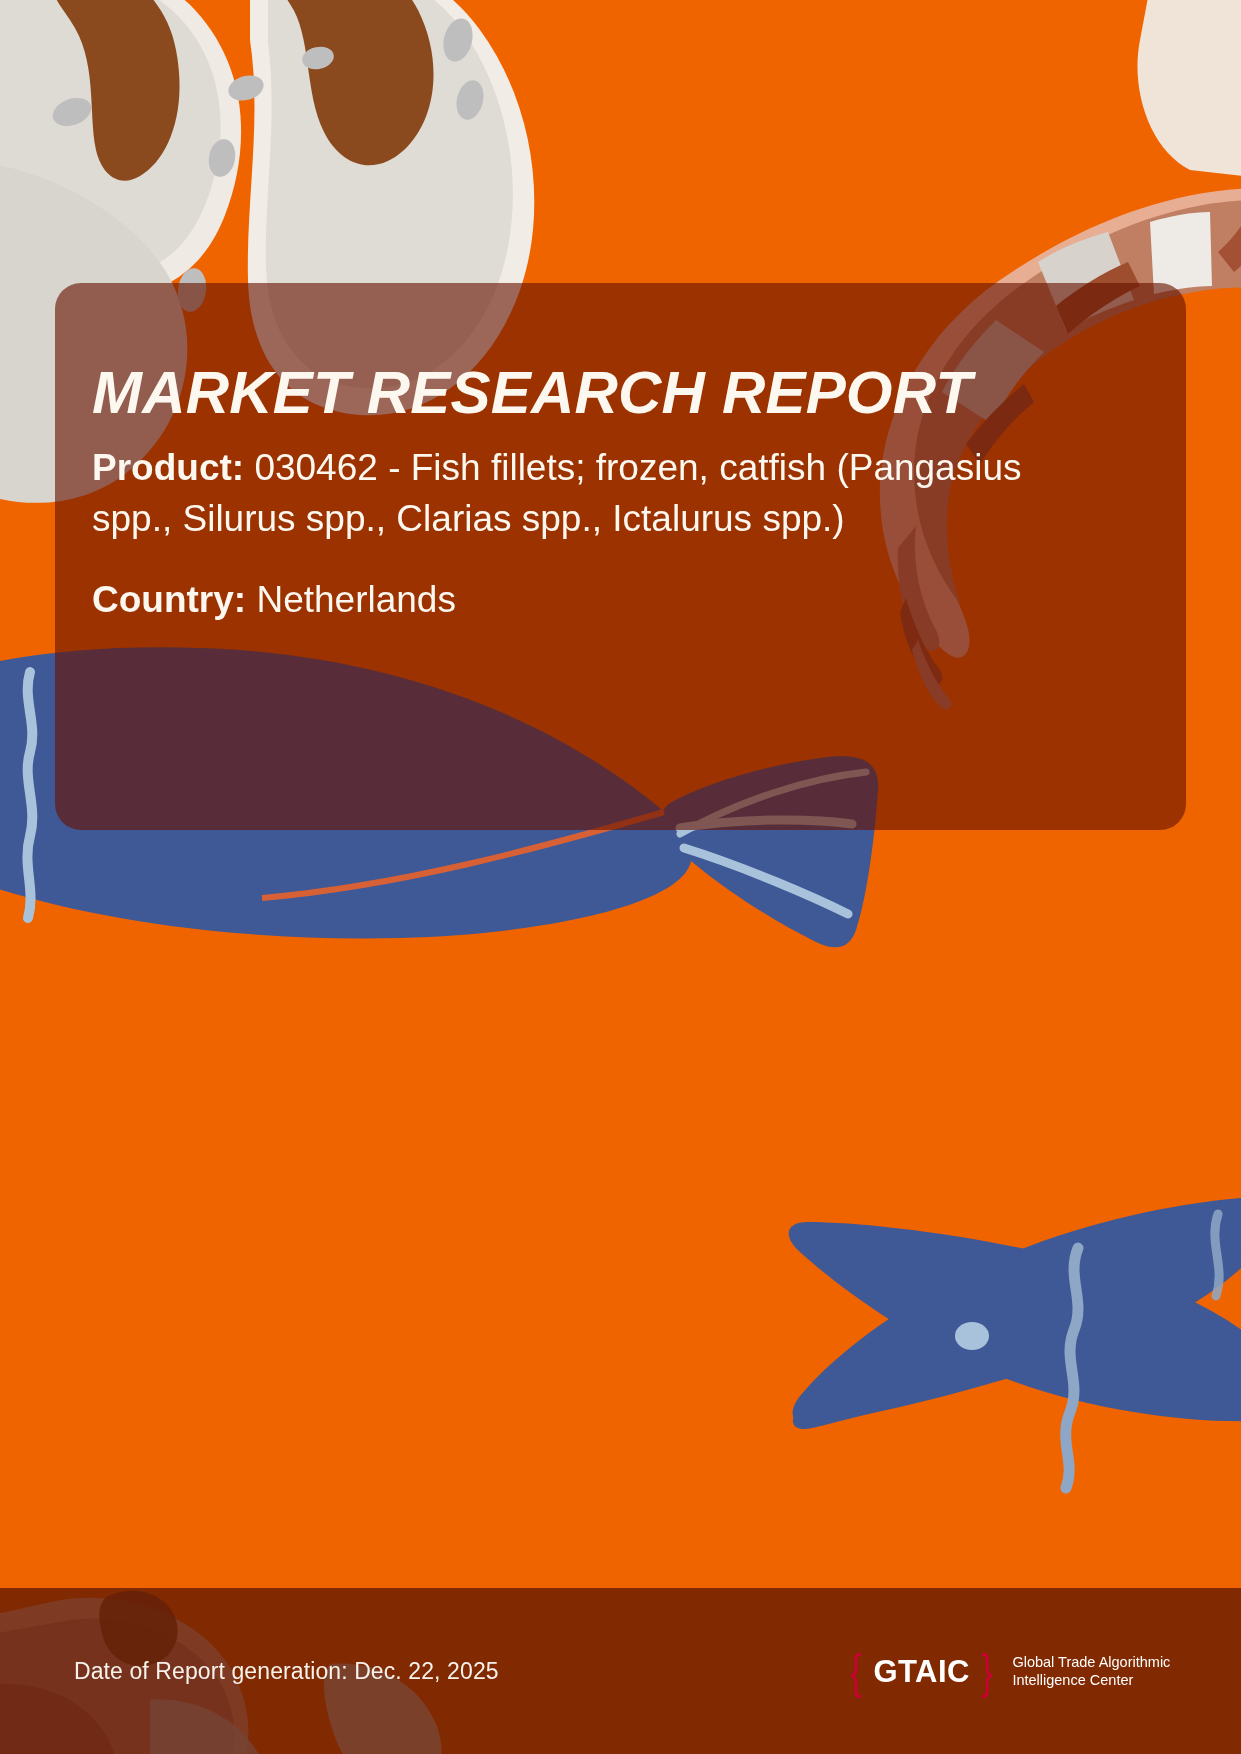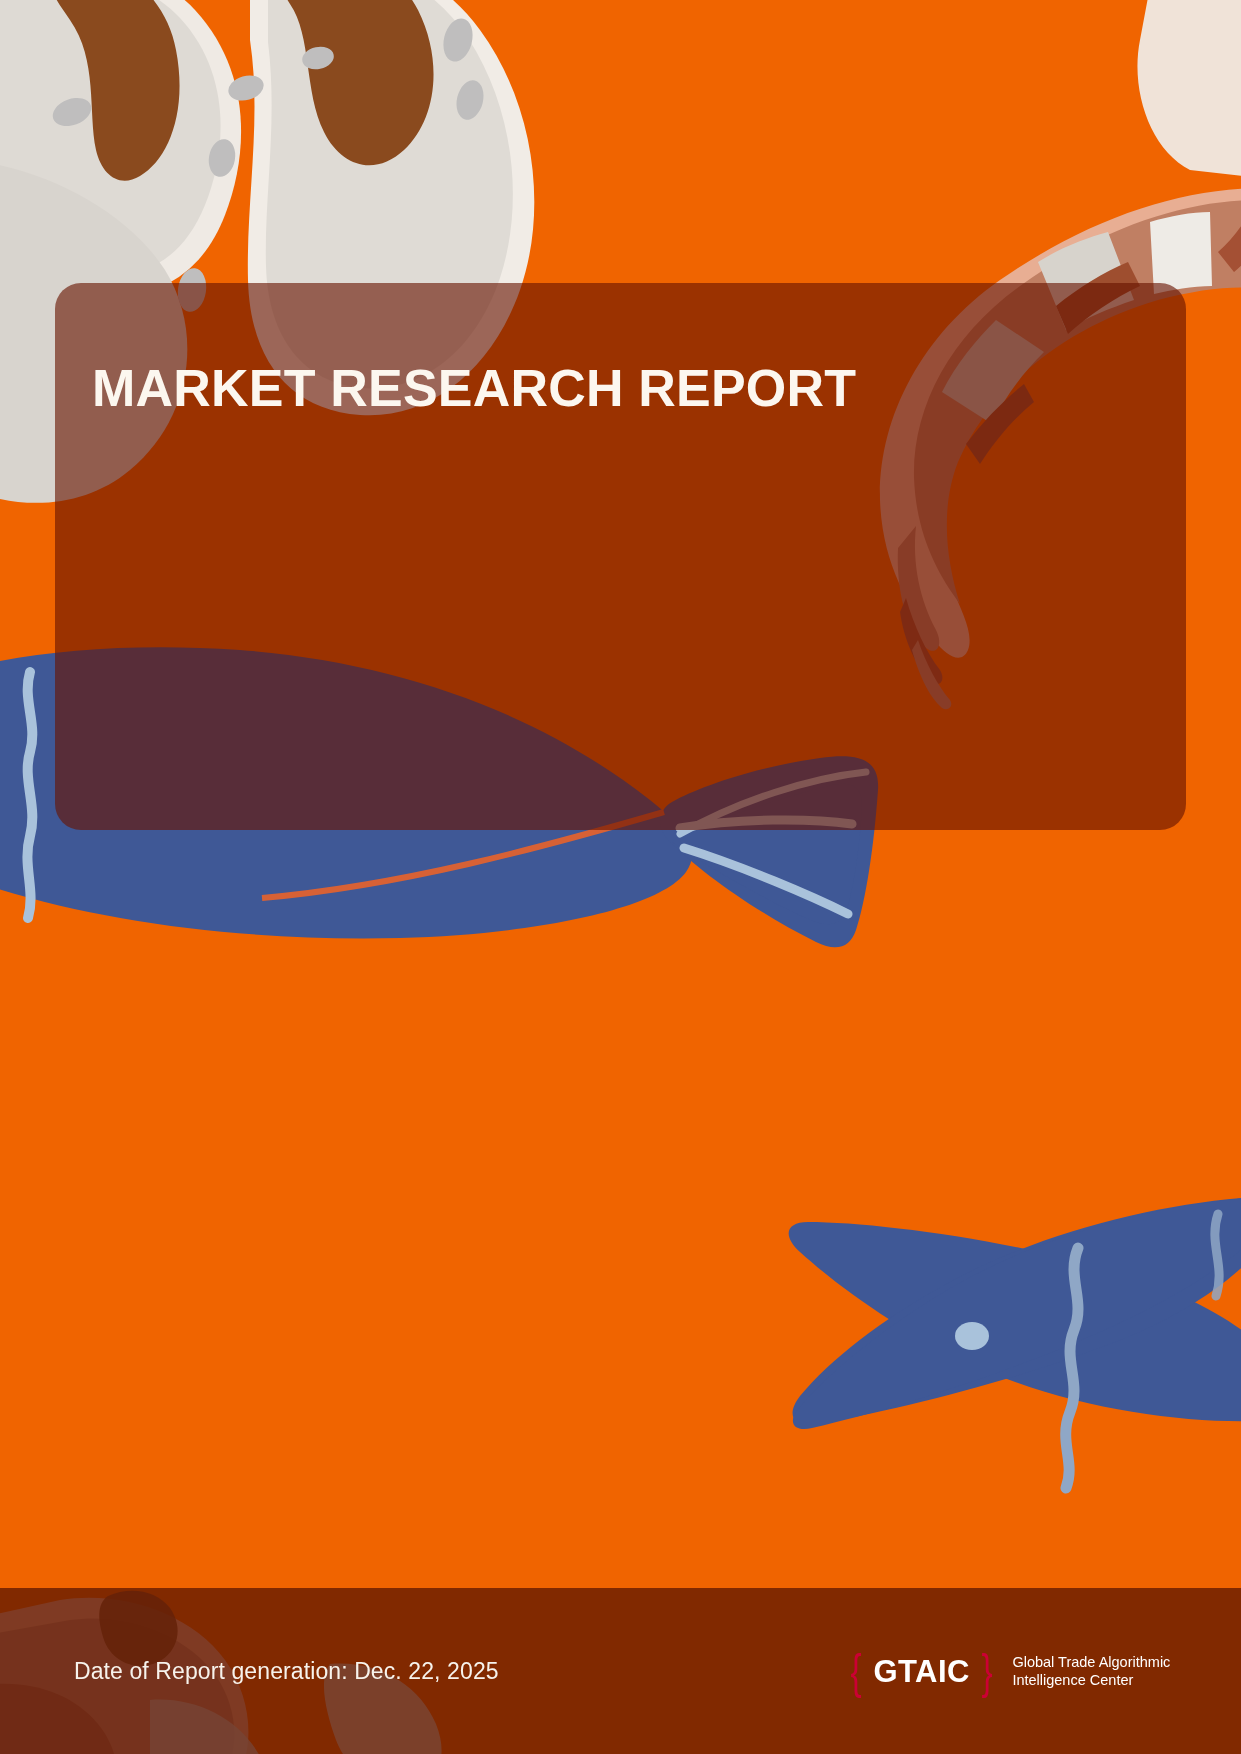--- a/index.html
+++ b/index.html
@@ -26,26 +26,27 @@
     position:absolute;
     left:55px; top:283px;
     width:1131px; height:547px;
     background:rgba(104,20,0,0.62);
     border-radius:26px;
     padding:78px 60px 0 37px;
   }
   #card-inner{ padding-left:0; }
 
   .title{
-    font-size:52px;
+    font-size:60px;
     font-weight:bold;
     letter-spacing:0.2px;
     color:#FCF7EF;
     line-height:1.06;
     margin-bottom:17px;
+    font-style:italic;
   }
   .meta{
     font-size:37px;
     color:#FCF7EF;
     line-height:1.38;
     margin-bottom:30px;
     max-width:1010px;
   }
   .meta .lbl{ font-weight:bold; }
 
@@ -249,21 +250,27 @@
                  C326,1712 318,1680 330,1664 Z" fill="#D6D2CB" opacity="0.75"></path>
       </g>
 
     </svg>
   </div>
 
   <div id="card">
     <div id="card-inner">
       <div class="title">MARKET RESEARCH REPORT</div>
 
-
+      <div class="meta">
+        <span class="lbl">Product:</span><span> 030462 - Fish fillets; frozen, catfish (Pangasius spp., Silurus spp., Clarias spp., Ictalurus spp.)</span>
+      </div>
+
+      <div class="meta">
+        <span class="lbl">Country:</span><span> Netherlands</span>
+      </div>
     </div>
   </div>
 
   <div id="footer">
     <div id="footer-date">Date of Report generation: Dec. 22, 2025</div>
 
     <div id="logo">
       <span class="brace">{</span>
       <span class="brand">GTAIC</span>
       <span class="brace">}</span>

